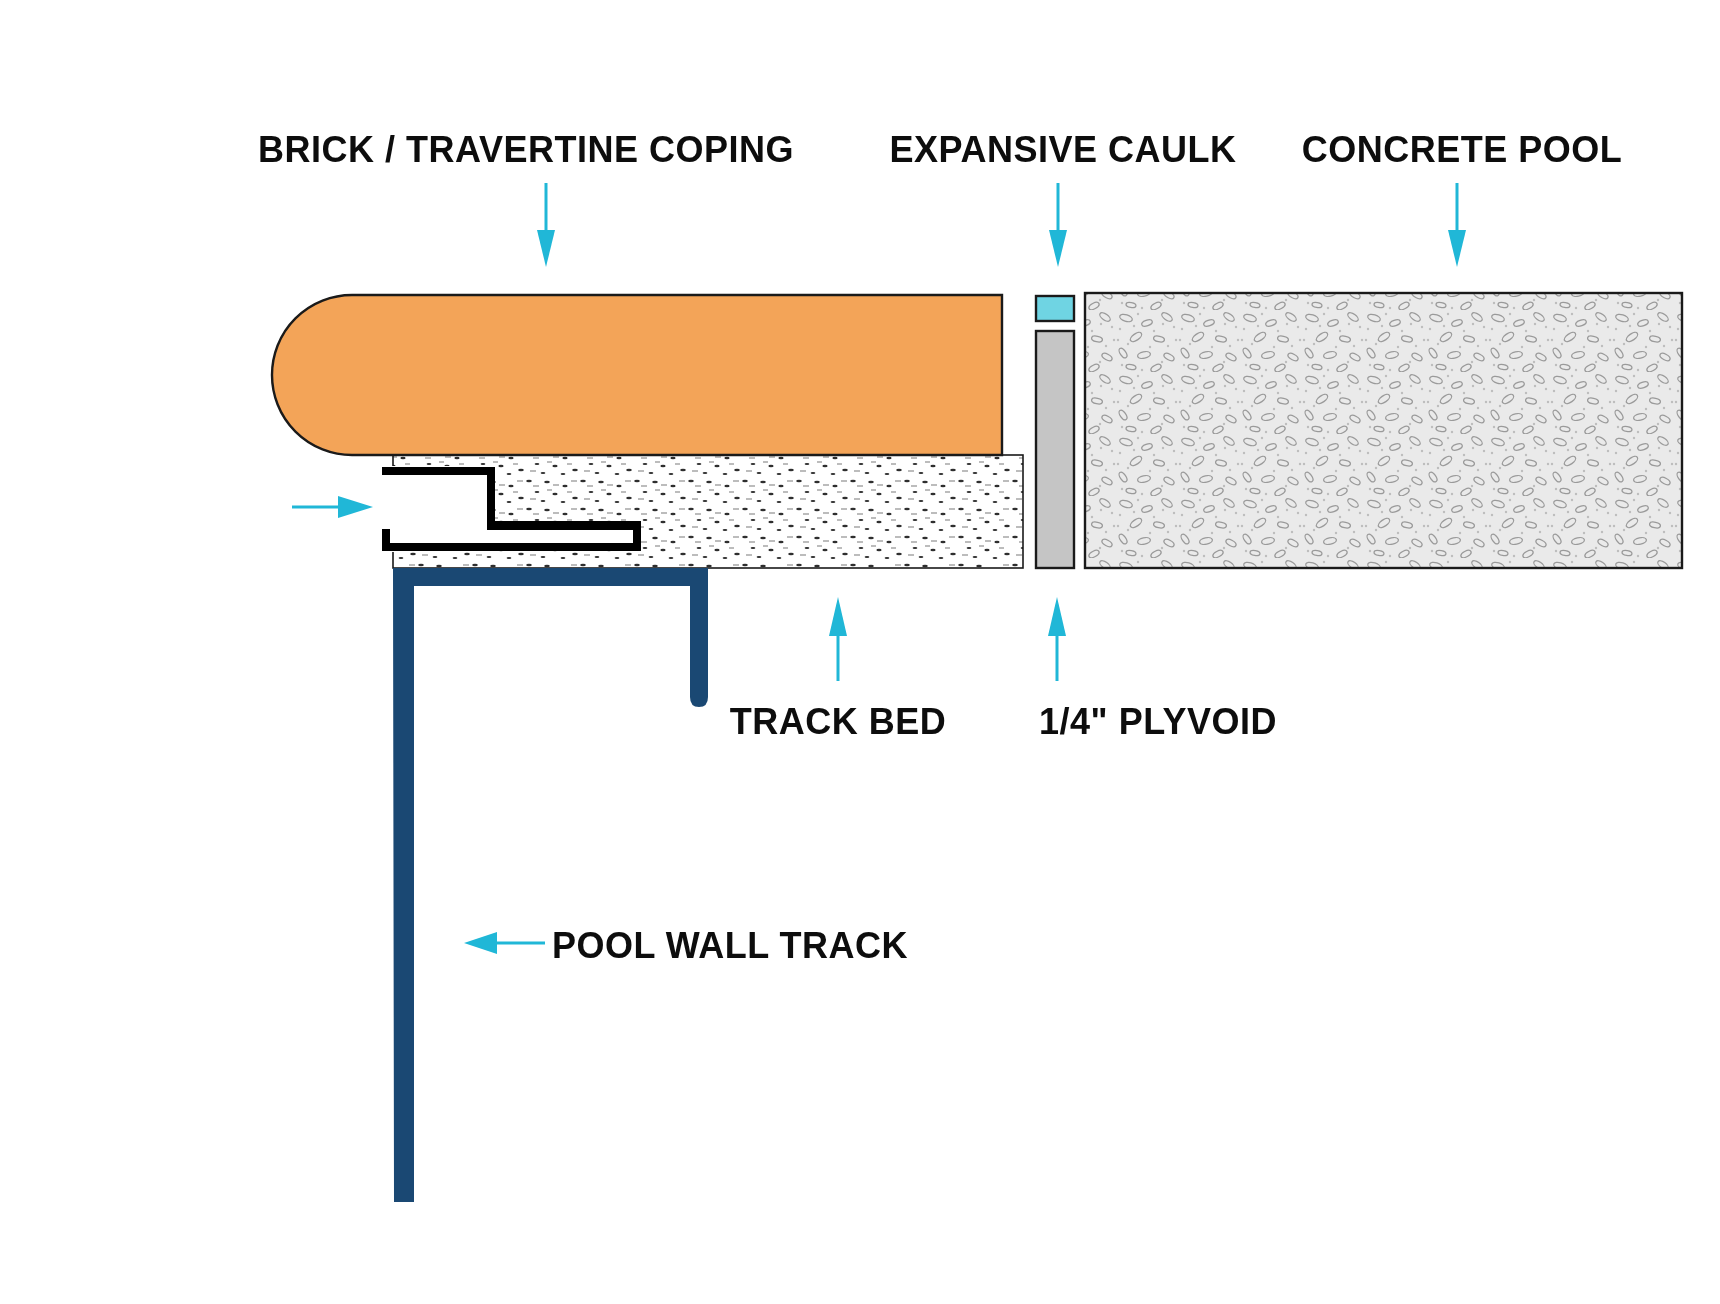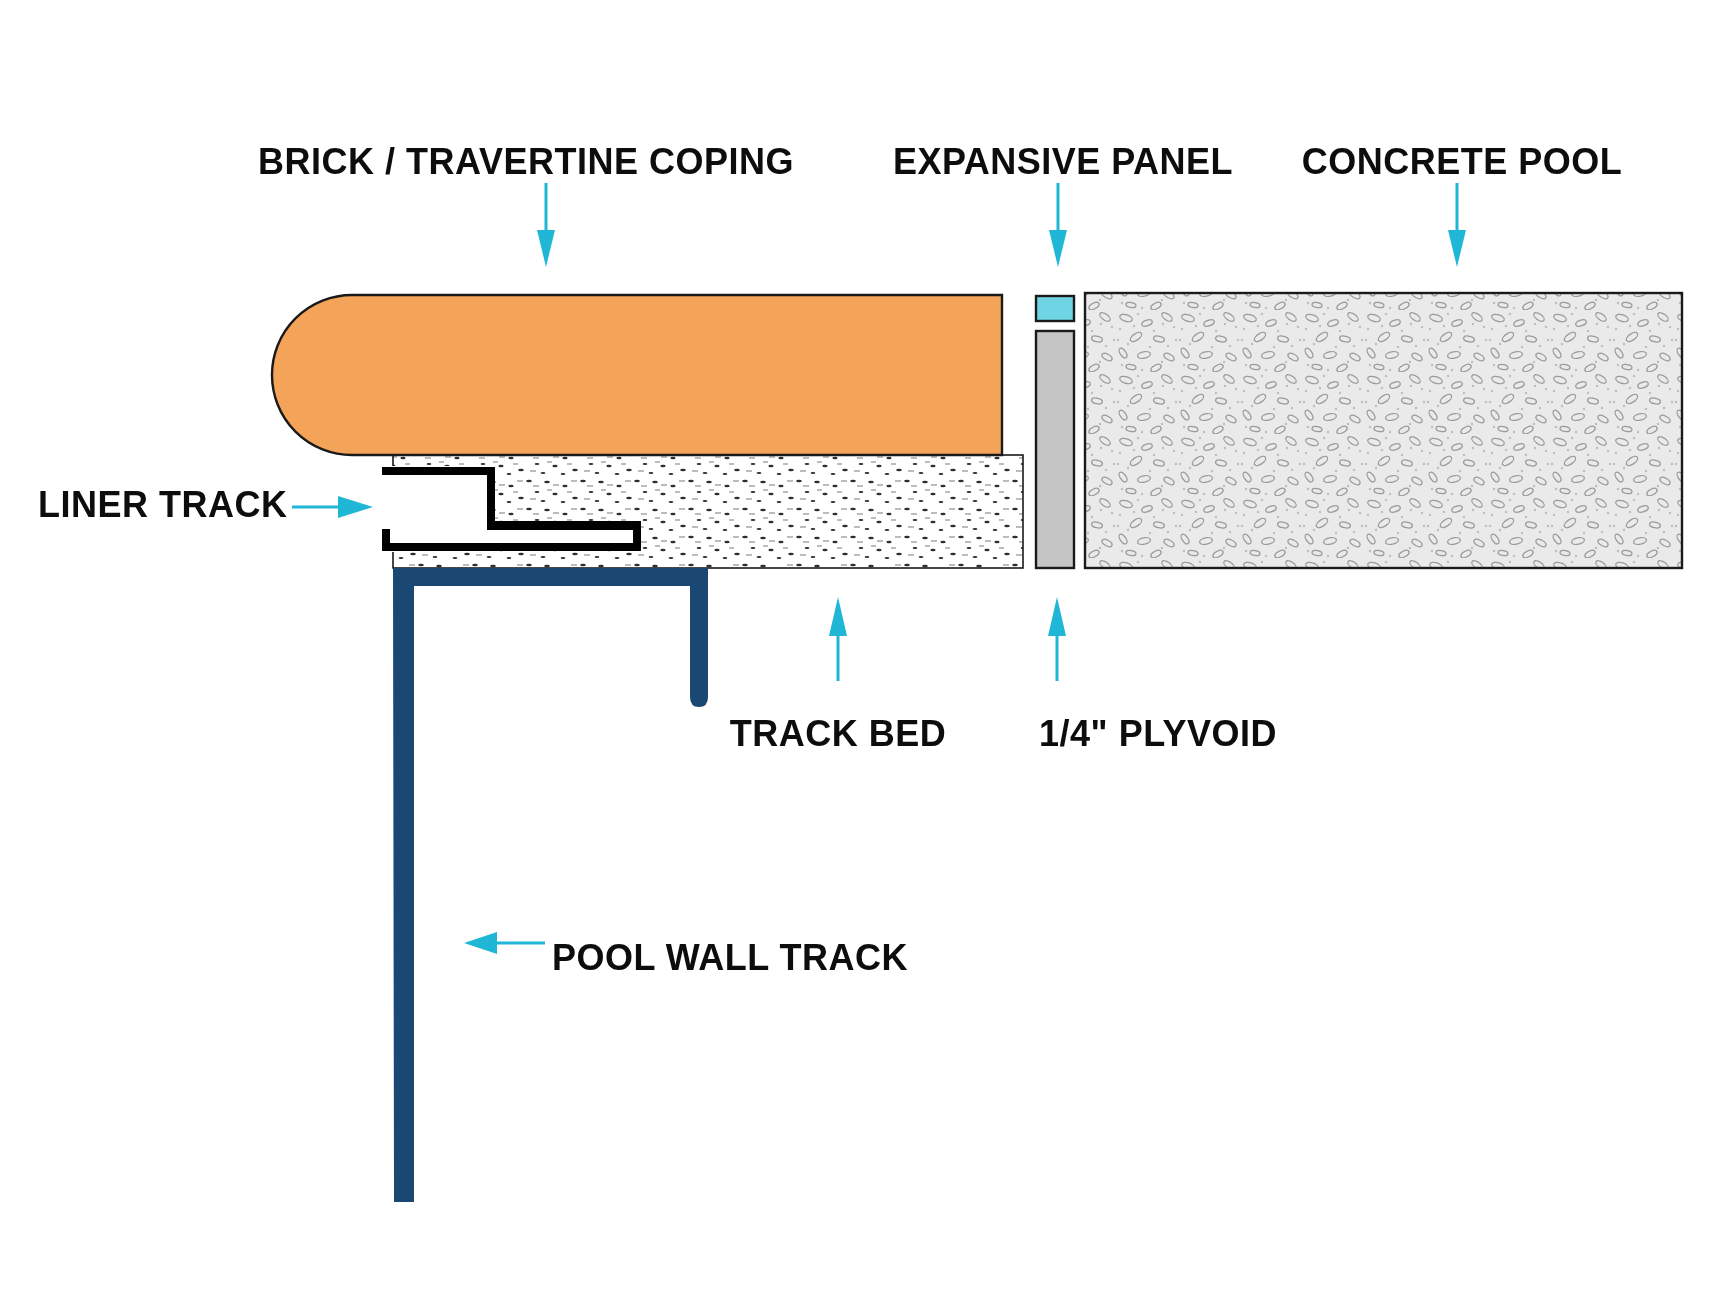--- a/index.html
+++ b/index.html
@@ -1,21 +1,21 @@
 <!DOCTYPE html>
 <html><head>
 <meta charset="utf-8">
 <style>
   html,body{margin:0;padding:0;background:#ffffff;}
   .diagram{position:relative;width:1720px;height:1304px;background:#ffffff;
            font-family:"Liberation Sans",sans-serif;overflow:hidden;}
   .diagram svg{position:absolute;left:0;top:0;}
   .lbl{position:absolute;font-weight:700;font-size:36px;letter-spacing:.5px;
        color:#0d0d0d;white-space:nowrap;}
-  .center{transform:translate(-50%,-50%);margin-top:12px;}
+  .center{transform:translate(-50%,-50%);}
   .vcenter{transform:translateY(-50%);}
   .outline{stroke:#1a1a1a;stroke-width:2.4;}
   .thin{stroke:#1a1a1a;stroke-width:1.6;}
   .stem{stroke-width:3;fill:none;}
 </style>
 </head>
 <body>
 
 <div class="diagram">
 
@@ -118,20 +118,19 @@
       <line x1="1057" y1="681" x2="1057" y2="634" class="stem" stroke="#20B7D7"></line>
       <polygon points="1048,636 1066,636 1057,597" fill="#20B7D7"></polygon>
     </g>
     <g>
       <line x1="545" y1="943" x2="494" y2="943" class="stem" stroke="#20B7D7"></line>
       <polygon points="497,932 497,954 464,943" fill="#20B7D7"></polygon>
     </g>
   </svg>
 
   <div class="lbl center" style="left:526px;top:150px;">BRICK / TRAVERTINE COPING</div>
-  <div class="lbl center" style="left:1063px;top:150px;">EXPANSIVE PANEL</div>
+  <div class="lbl center" style="left:1063px;top:150px;">EXPANSIVE CAULK</div>
   <div class="lbl center" style="left:1462px;top:150px;">CONCRETE POOL</div>
-  <div class="lbl vcenter" style="left:38px;top:505px;">LINER TRACK</div>
   <div class="lbl center" style="left:838px;top:722px;">TRACK BED</div>
   <div class="lbl center" style="left:1158px;top:722px;">1/4" PLYVOID</div>
   <div class="lbl center" style="left:730px;top:946px;">POOL WALL TRACK</div>
 
 </div>
 
 </body></html>

